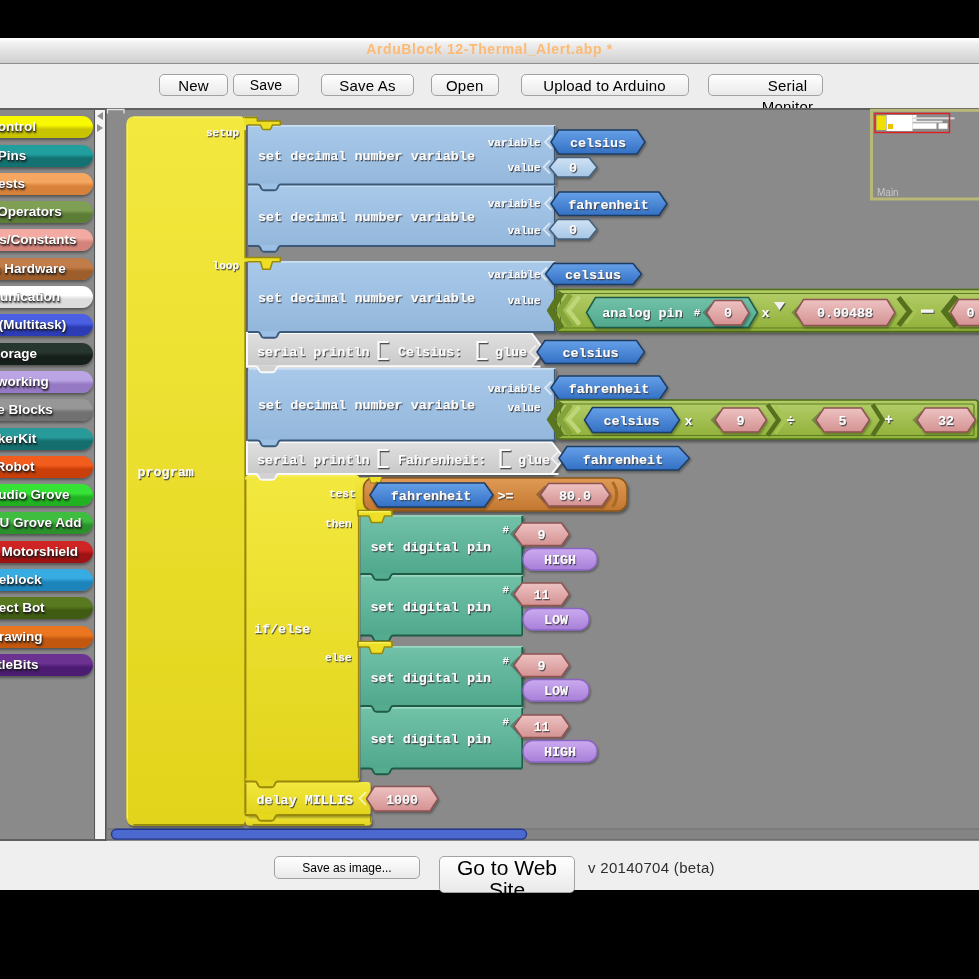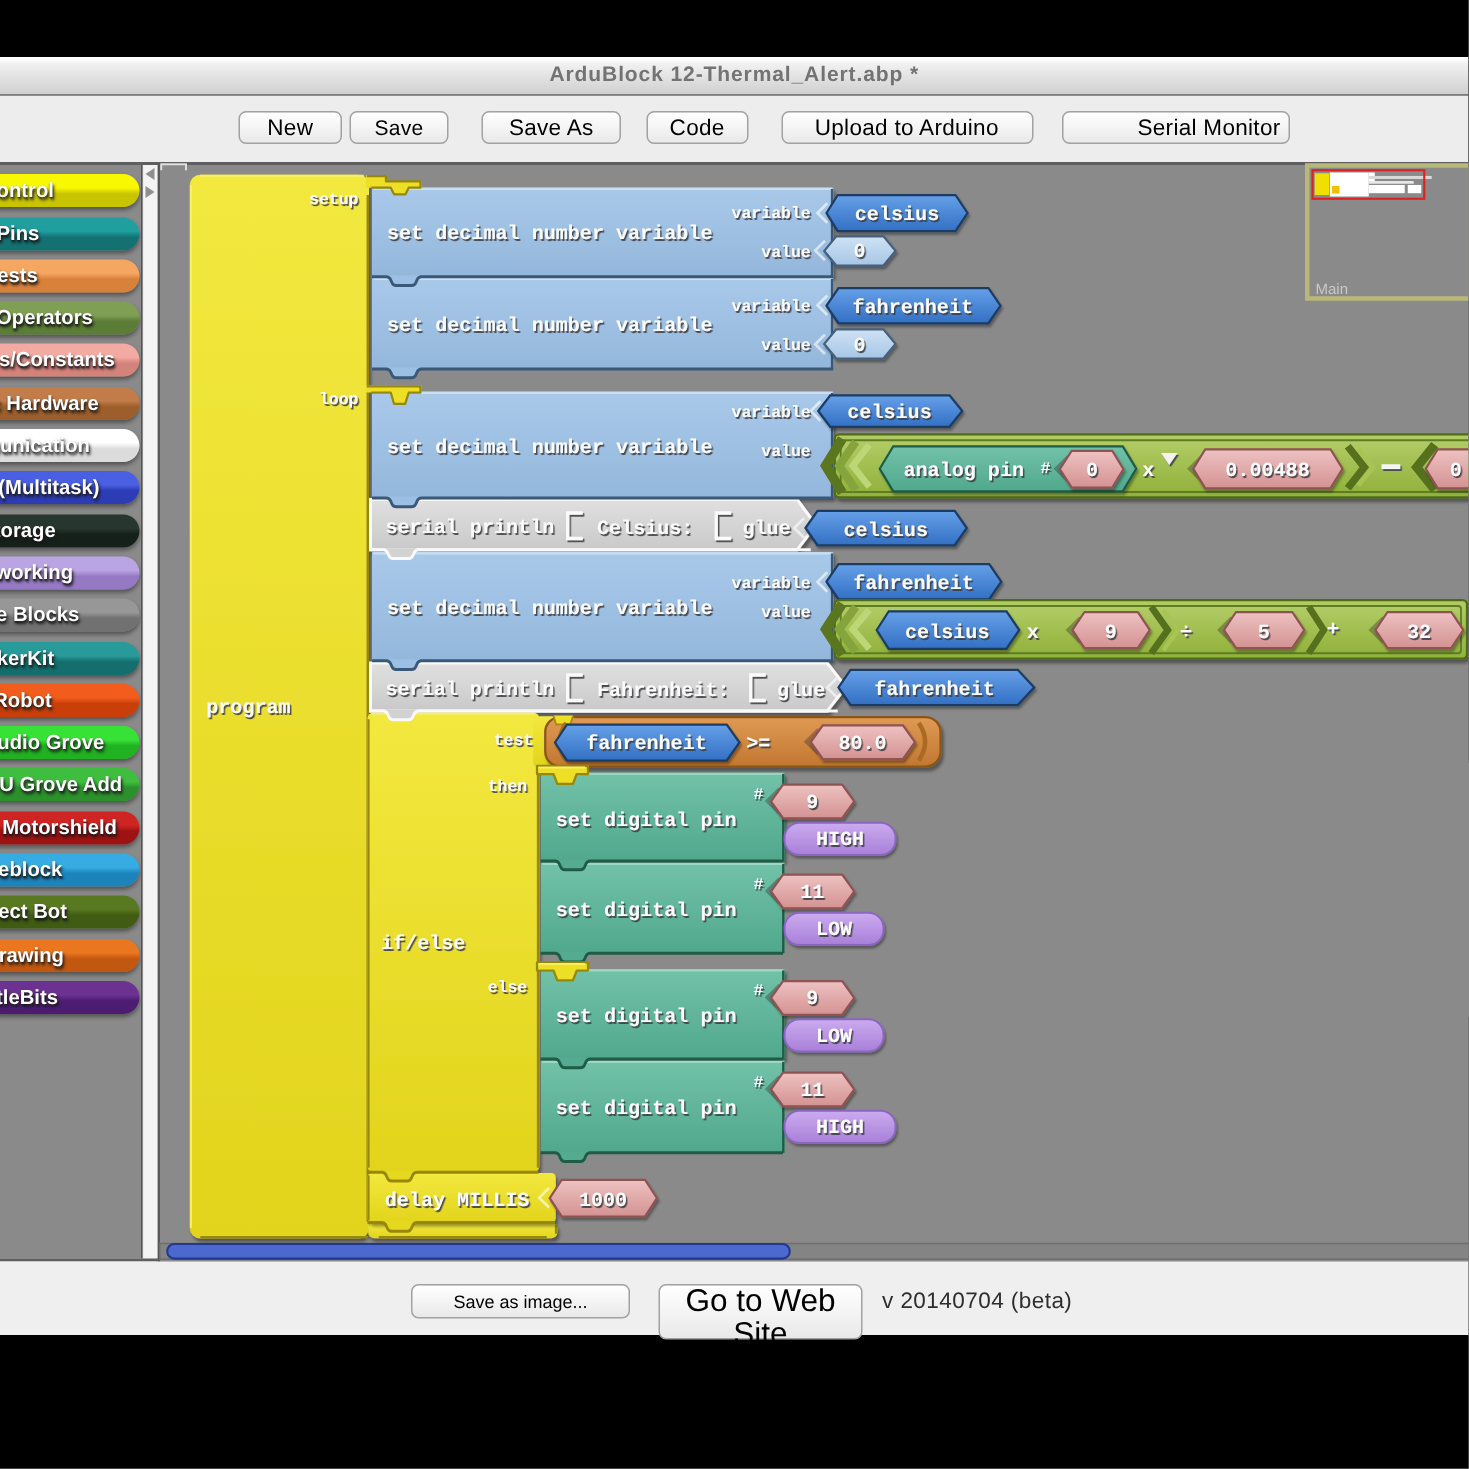--- a/index.html
+++ b/index.html
@@ -2,28 +2,28 @@
 <html><head><meta charset="utf-8"><style>
 html,body{margin:0;padding:0;}
 body{width:979px;height:979px;background:#000;position:relative;overflow:hidden;font-family:'Liberation Sans',sans-serif;}
 .abs{position:absolute;}
 .btn{position:absolute;box-sizing:border-box;border:1px solid #a2a2a2;border-radius:5px;background:linear-gradient(#ffffff,#f4f4f4 50%,#e9e9e9);color:#000;font-size:12px;text-align:center;}
 .pill{position:absolute;left:-69px;width:162px;height:22px;border-radius:11px;text-align:center;font-size:13.5px;font-weight:bold;color:#fff;line-height:21px;text-shadow:1px 2px 2px rgba(25,25,25,0.95),0 1px 1px rgba(25,25,25,0.7);box-shadow:0 2px 3px rgba(0,0,0,0.4);}
 .ts{filter:url(#fts);}
 .hs{filter:url(#fhs);}
 </style></head><body>
 <div class="abs" style="left:0;top:37.5px;width:979px;height:25px;background:linear-gradient(#ffffff 0px,#fdfdfd 2px,#f2f2f2 4px,#cfcfcf 100%);border-bottom:1px solid #8f8f8f;"></div>
-<div class="abs" style="left:0;top:41px;width:979px;text-align:center;font-size:14px;font-weight:bold;letter-spacing:0.6px;color:#737373;">ArduBlock 12-Thermal_Alert.abp *</div>
+<div class="abs" style="left:0;top:41px;width:979px;text-align:center;font-size:14px;font-weight:bold;letter-spacing:0.6px;color:#fdba74;">ArduBlock 12-Thermal_Alert.abp *</div>
 <div class="abs" style="left:0;top:63.5px;width:979px;height:826px;background:#ededed;"></div>
 <div class="btn" style="left:143px;top:73.5px;width:69px;height:22px;line-height:21px;font-size:15px;letter-spacing:0.2px;margin-left:16px;">New</div>
 <div class="btn" style="left:233px;top:73.5px;width:66px;height:22px;line-height:21px;font-size:14px;letter-spacing:0.2px;">Save</div>
 <div class="btn" style="left:321px;top:73.5px;width:93px;height:22px;line-height:21px;font-size:15px;letter-spacing:0.2px;">Save As</div>
-<div class="btn" style="left:431px;top:73.5px;width:67.5px;height:22px;line-height:21px;font-size:15px;letter-spacing:0.2px;">Code</div>
+<div class="btn" style="left:431px;top:73.5px;width:67.5px;height:22px;line-height:21px;font-size:15px;letter-spacing:0.2px;">Open</div>
 <div class="btn" style="left:520.5px;top:73.5px;width:168.0px;height:22px;line-height:21px;font-size:15px;letter-spacing:0.2px;">Upload to Arduino</div>
-<div class="btn" style="left:708px;top:73.5px;width:152px;height:22px;line-height:21px;font-size:15px;letter-spacing:0.2px;padding-left:44px;">Serial Monitor</div>
+<div class="btn" style="left:708px;top:73.5px;width:115px;height:22px;line-height:21px;font-size:15px;letter-spacing:0.2px;padding-left:44px;">Serial Monitor</div>
 <div class="abs" style="left:0;top:107.5px;width:979px;height:2px;background:#5f5f5f;"></div>
 <div class="abs" style="left:0;top:109.5px;width:94px;height:729.5px;background:#8a8a8a;border-right:1.5px solid #555;overflow:hidden;">
 <div class="pill" style="top:6.7px;background:linear-gradient(#f8f800 0%,#f8f800 42%,#c9c400 60%,#c9c400 100%);"><span style="position:relative;left:0px;">Control</span></div>
 <div class="pill" style="top:35.0px;background:linear-gradient(#219e9e 0%,#219e9e 42%,#137171 60%,#137171 100%);"><span style="position:relative;left:0px;">Pins</span></div>
 <div class="pill" style="top:63.3px;background:linear-gradient(#f5a660 0%,#f5a660 42%,#d8813a 60%,#d8813a 100%);"><span style="position:relative;left:-4px;">Tests</span></div>
 <div class="pill" style="top:91.6px;background:linear-gradient(#7fa054 0%,#7fa054 42%,#5c7d35 60%,#5c7d35 100%);"><span style="position:relative;left:0px;">Math Operators</span></div>
 <div class="pill" style="top:119.9px;background:linear-gradient(#f2aaa2 0%,#f2aaa2 42%,#d4837b 60%,#d4837b 100%);"><span style="position:relative;left:0px;">Variables/Constants</span></div>
 <div class="pill" style="top:148.2px;background:linear-gradient(#c17c49 0%,#c17c49 42%,#9d5e2b 60%,#9d5e2b 100%);"><span style="position:relative;left:-4px;">Generic Hardware</span></div>
 <div class="pill" style="top:176.5px;background:linear-gradient(#ffffff 0%,#ffffff 42%,#dcdcdc 60%,#dcdcdc 100%);"><span style="position:relative;left:-3px;">Communication</span></div>
 <div class="pill" style="top:204.8px;background:linear-gradient(#4a5fe2 0%,#4a5fe2 42%,#2c3cb4 60%,#2c3cb4 100%);"><span style="position:relative;left:0px;">Scoop(Multitask)</span></div>

